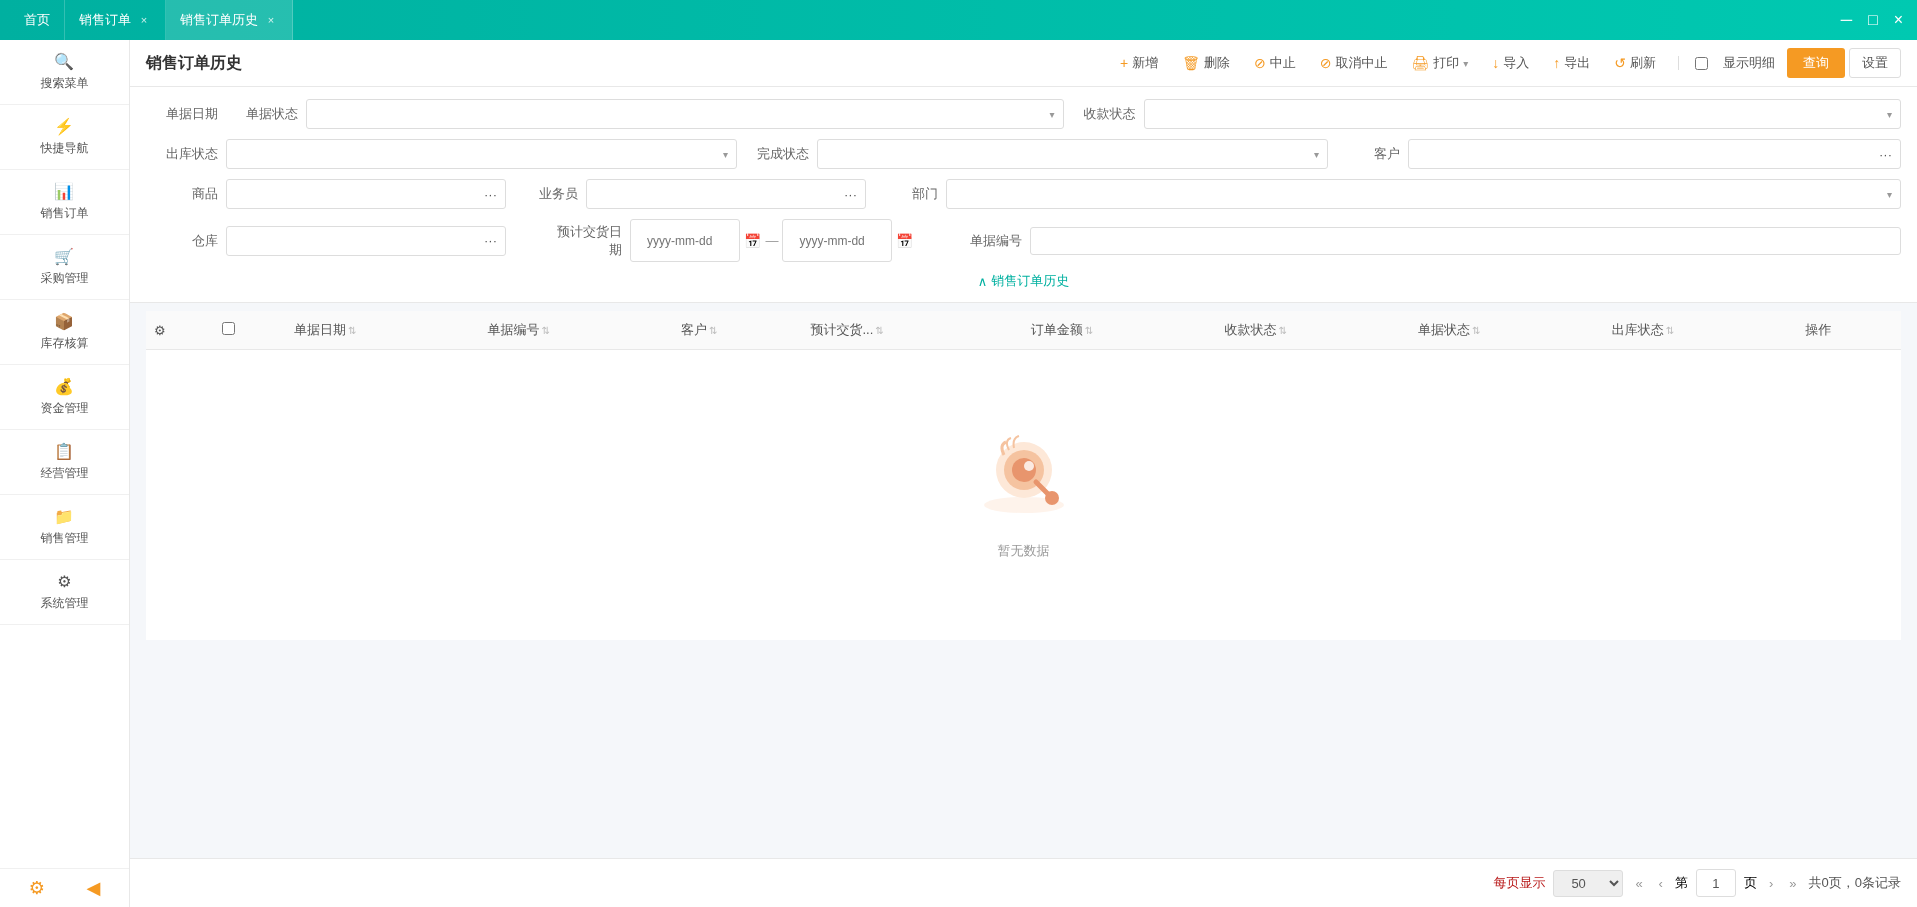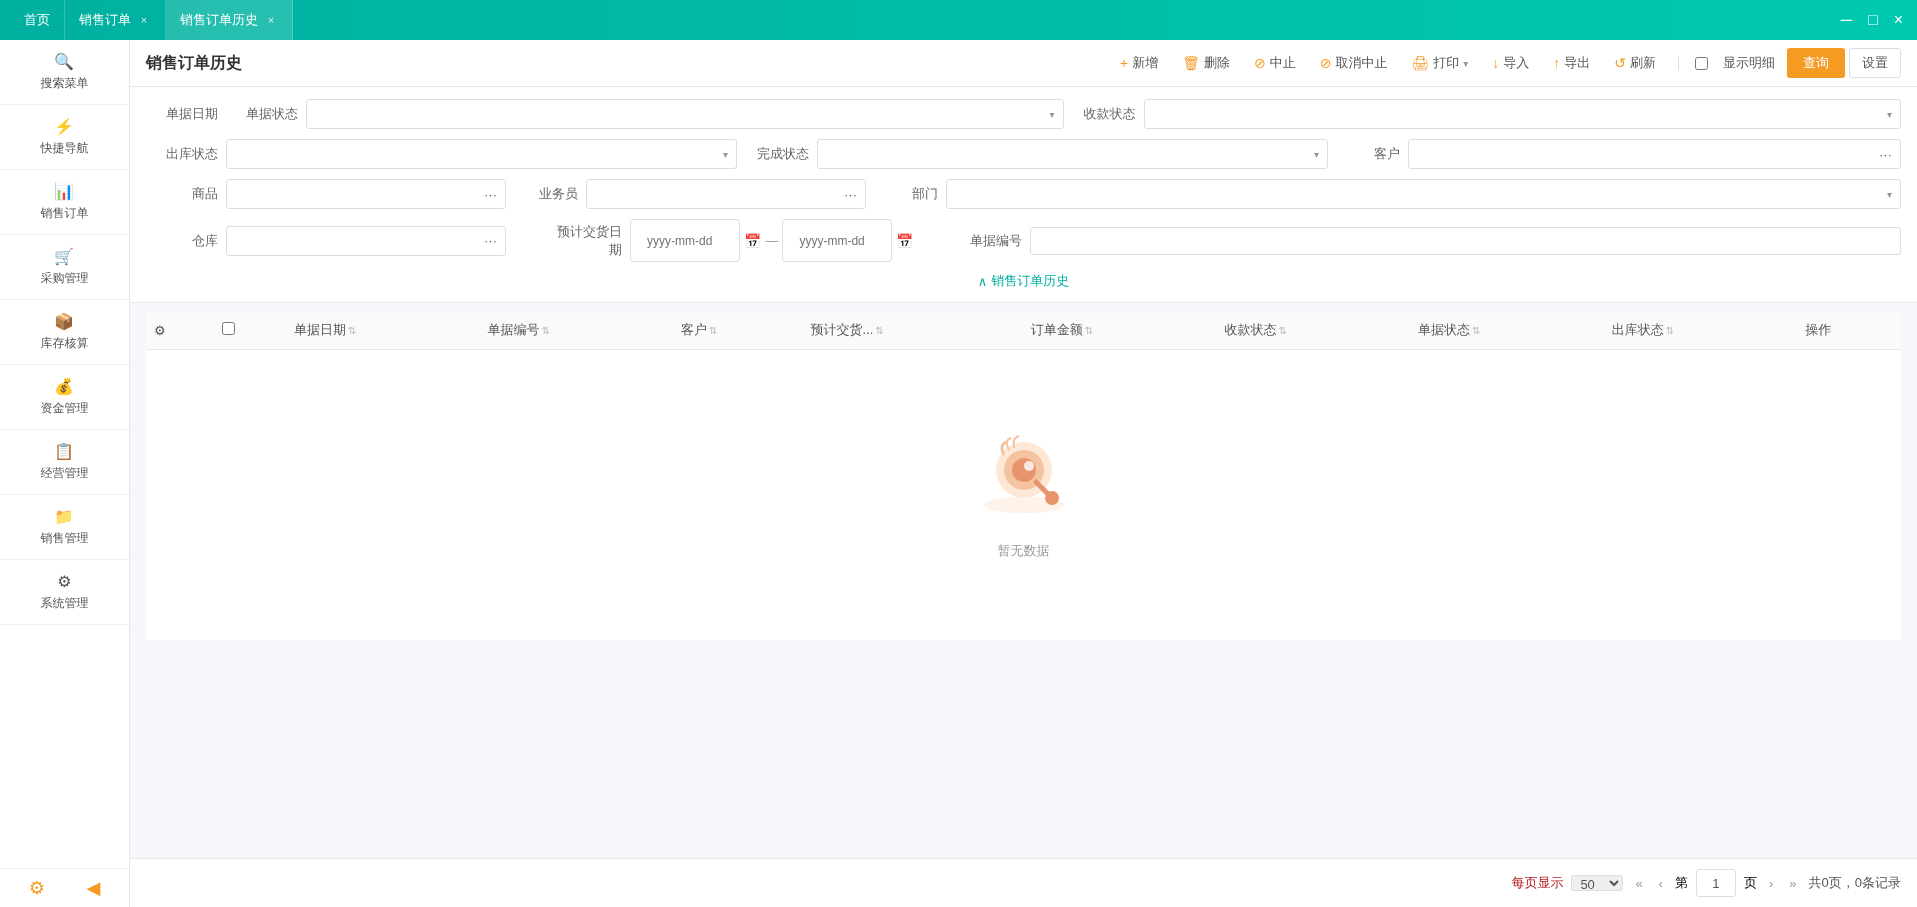--- a/index.html
+++ b/index.html
@@ -212,24 +212,24 @@
       border-top: 1px solid #e8e8e8;
       padding: 10px 16px;
       display: flex;
       align-items: center;
       justify-content: flex-end;
       gap: 8px;
       flex-shrink: 0;
     }
     .page-size-label { color: #b91c1c; }
     .page-size-select {
-      height: 16px;
+      height: 27px;
       border: 1px solid #ddd;
       border-radius: 3px;
-      padding: 0 4px;
+      padding: 0 13px;
       color: #555;
     }
     .page-nav-btn { color: #999; cursor: pointer; padding: 2px 4px; }
     .page-num-input {
       width: 40px;
       height: 28px;
       border: 1px solid #ddd;
       border-radius: 3px;
       text-align: center;
       color: #555;

